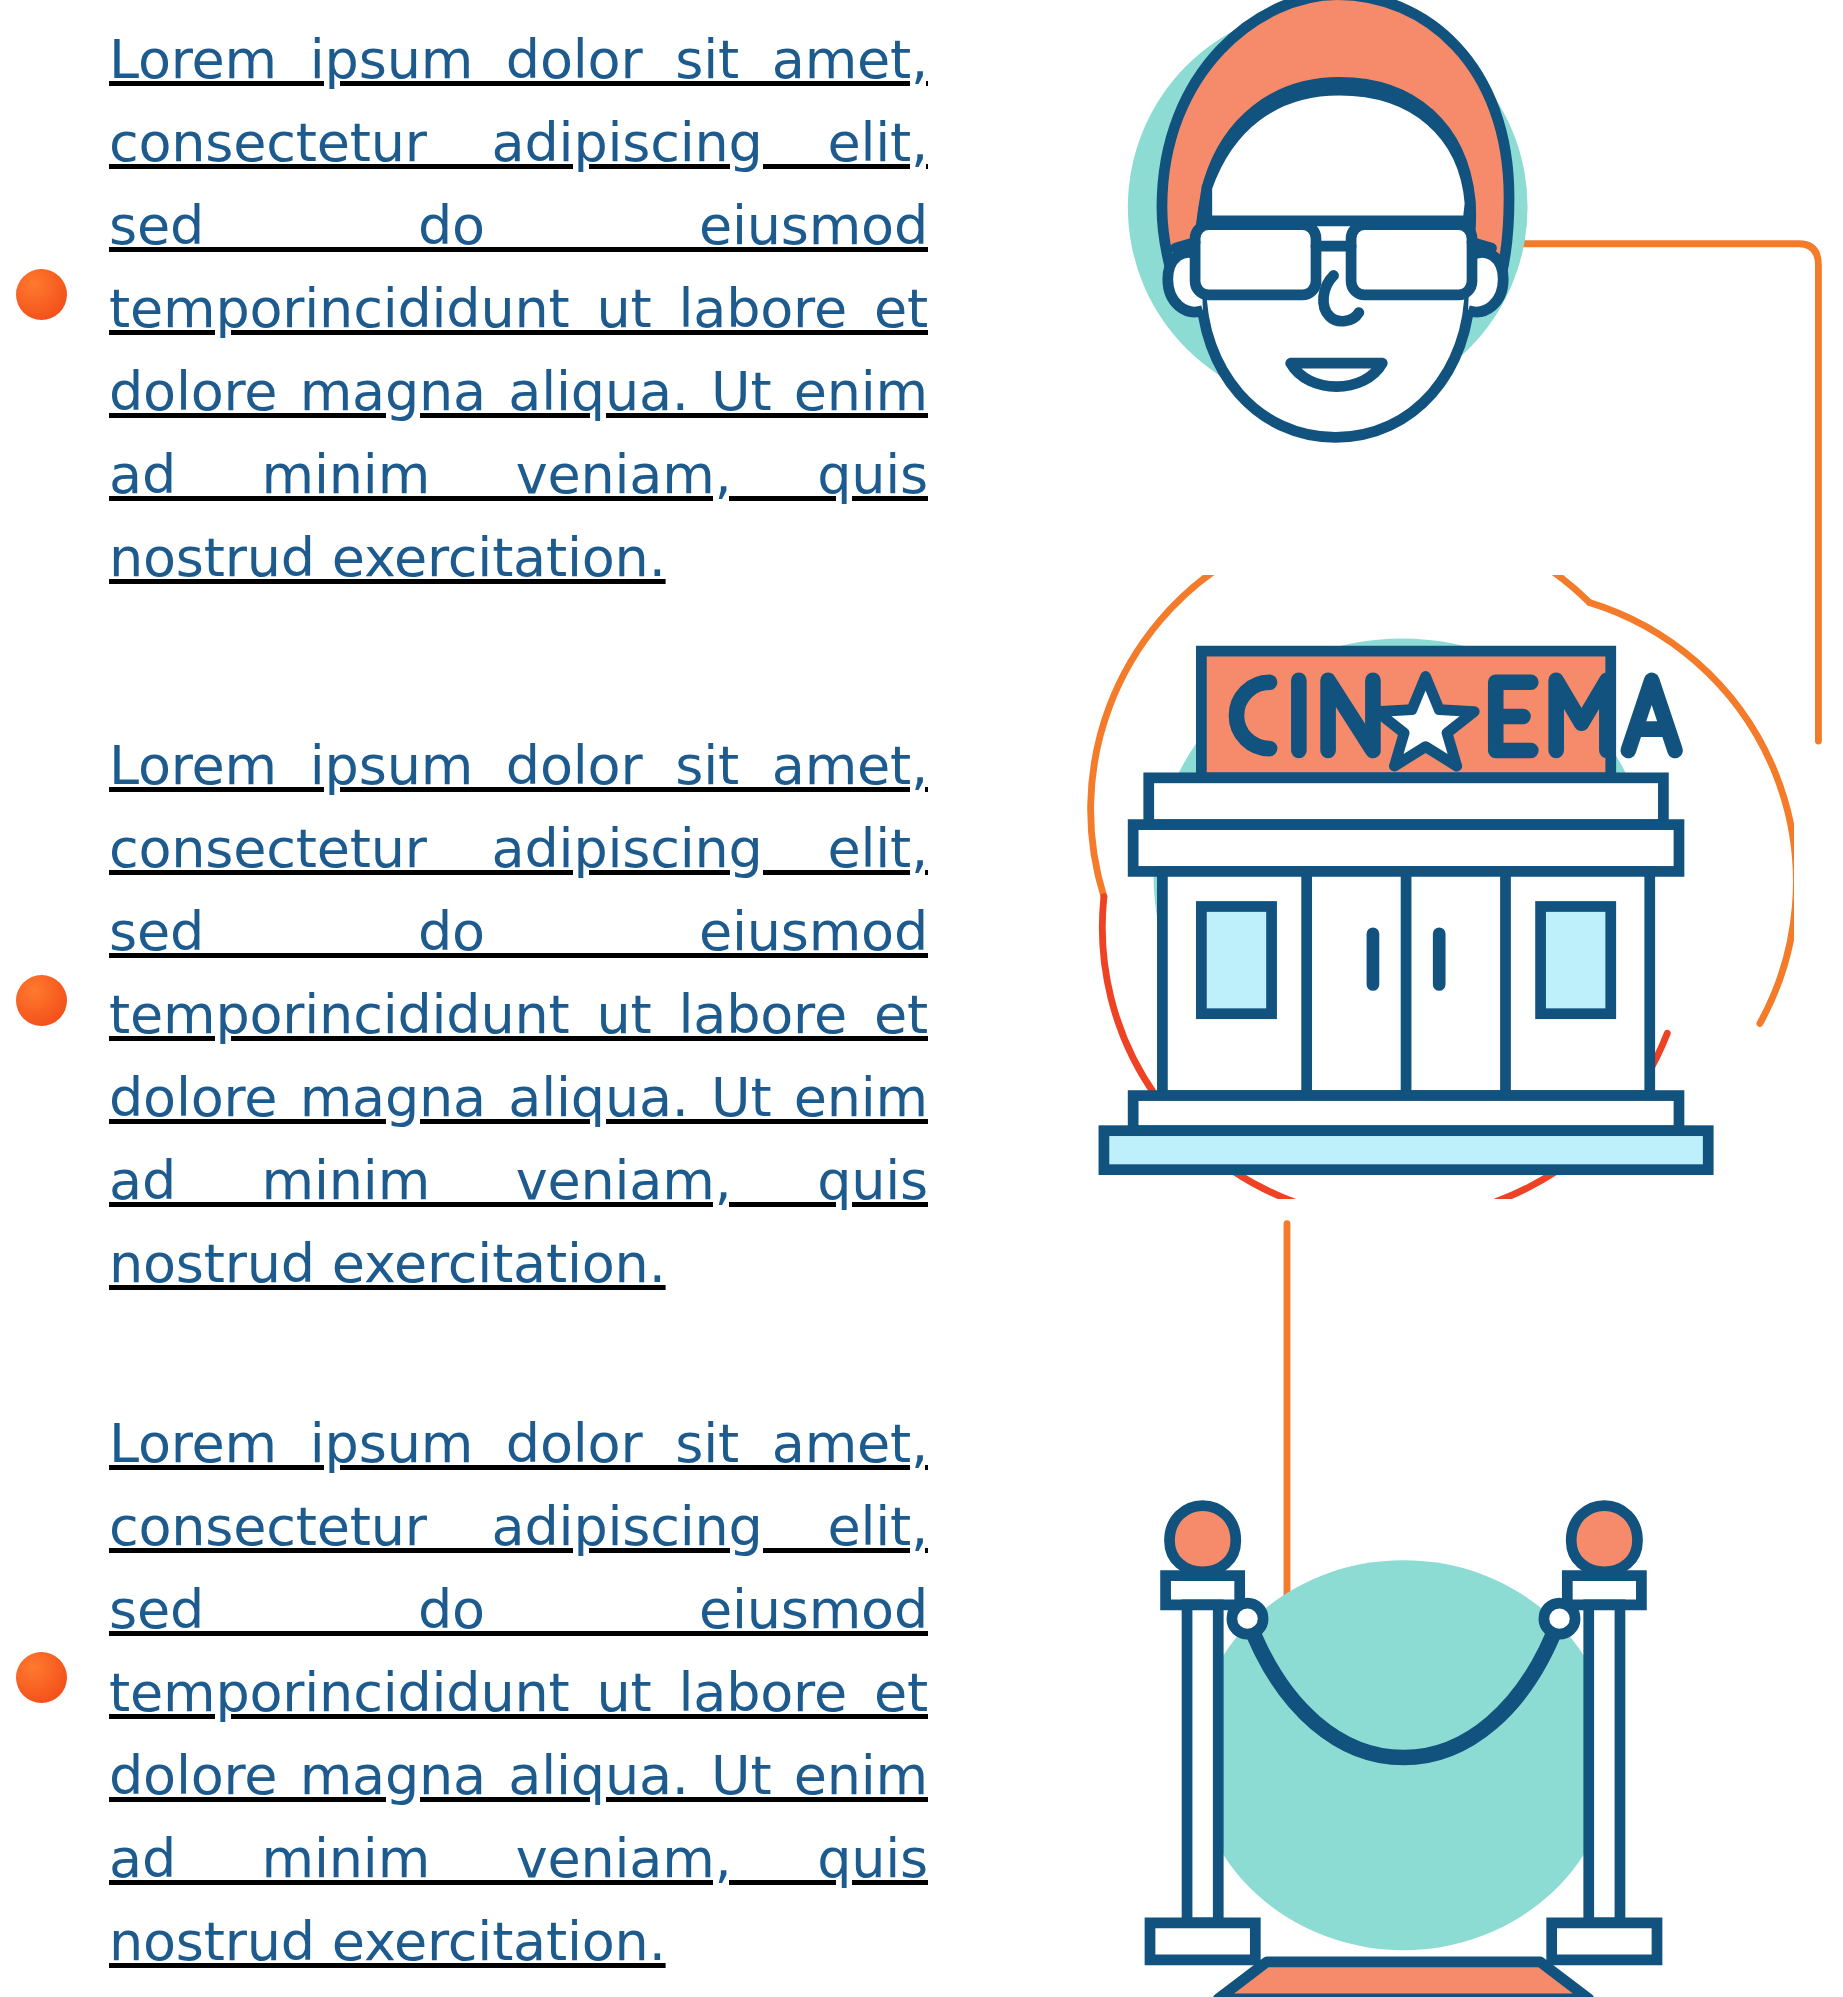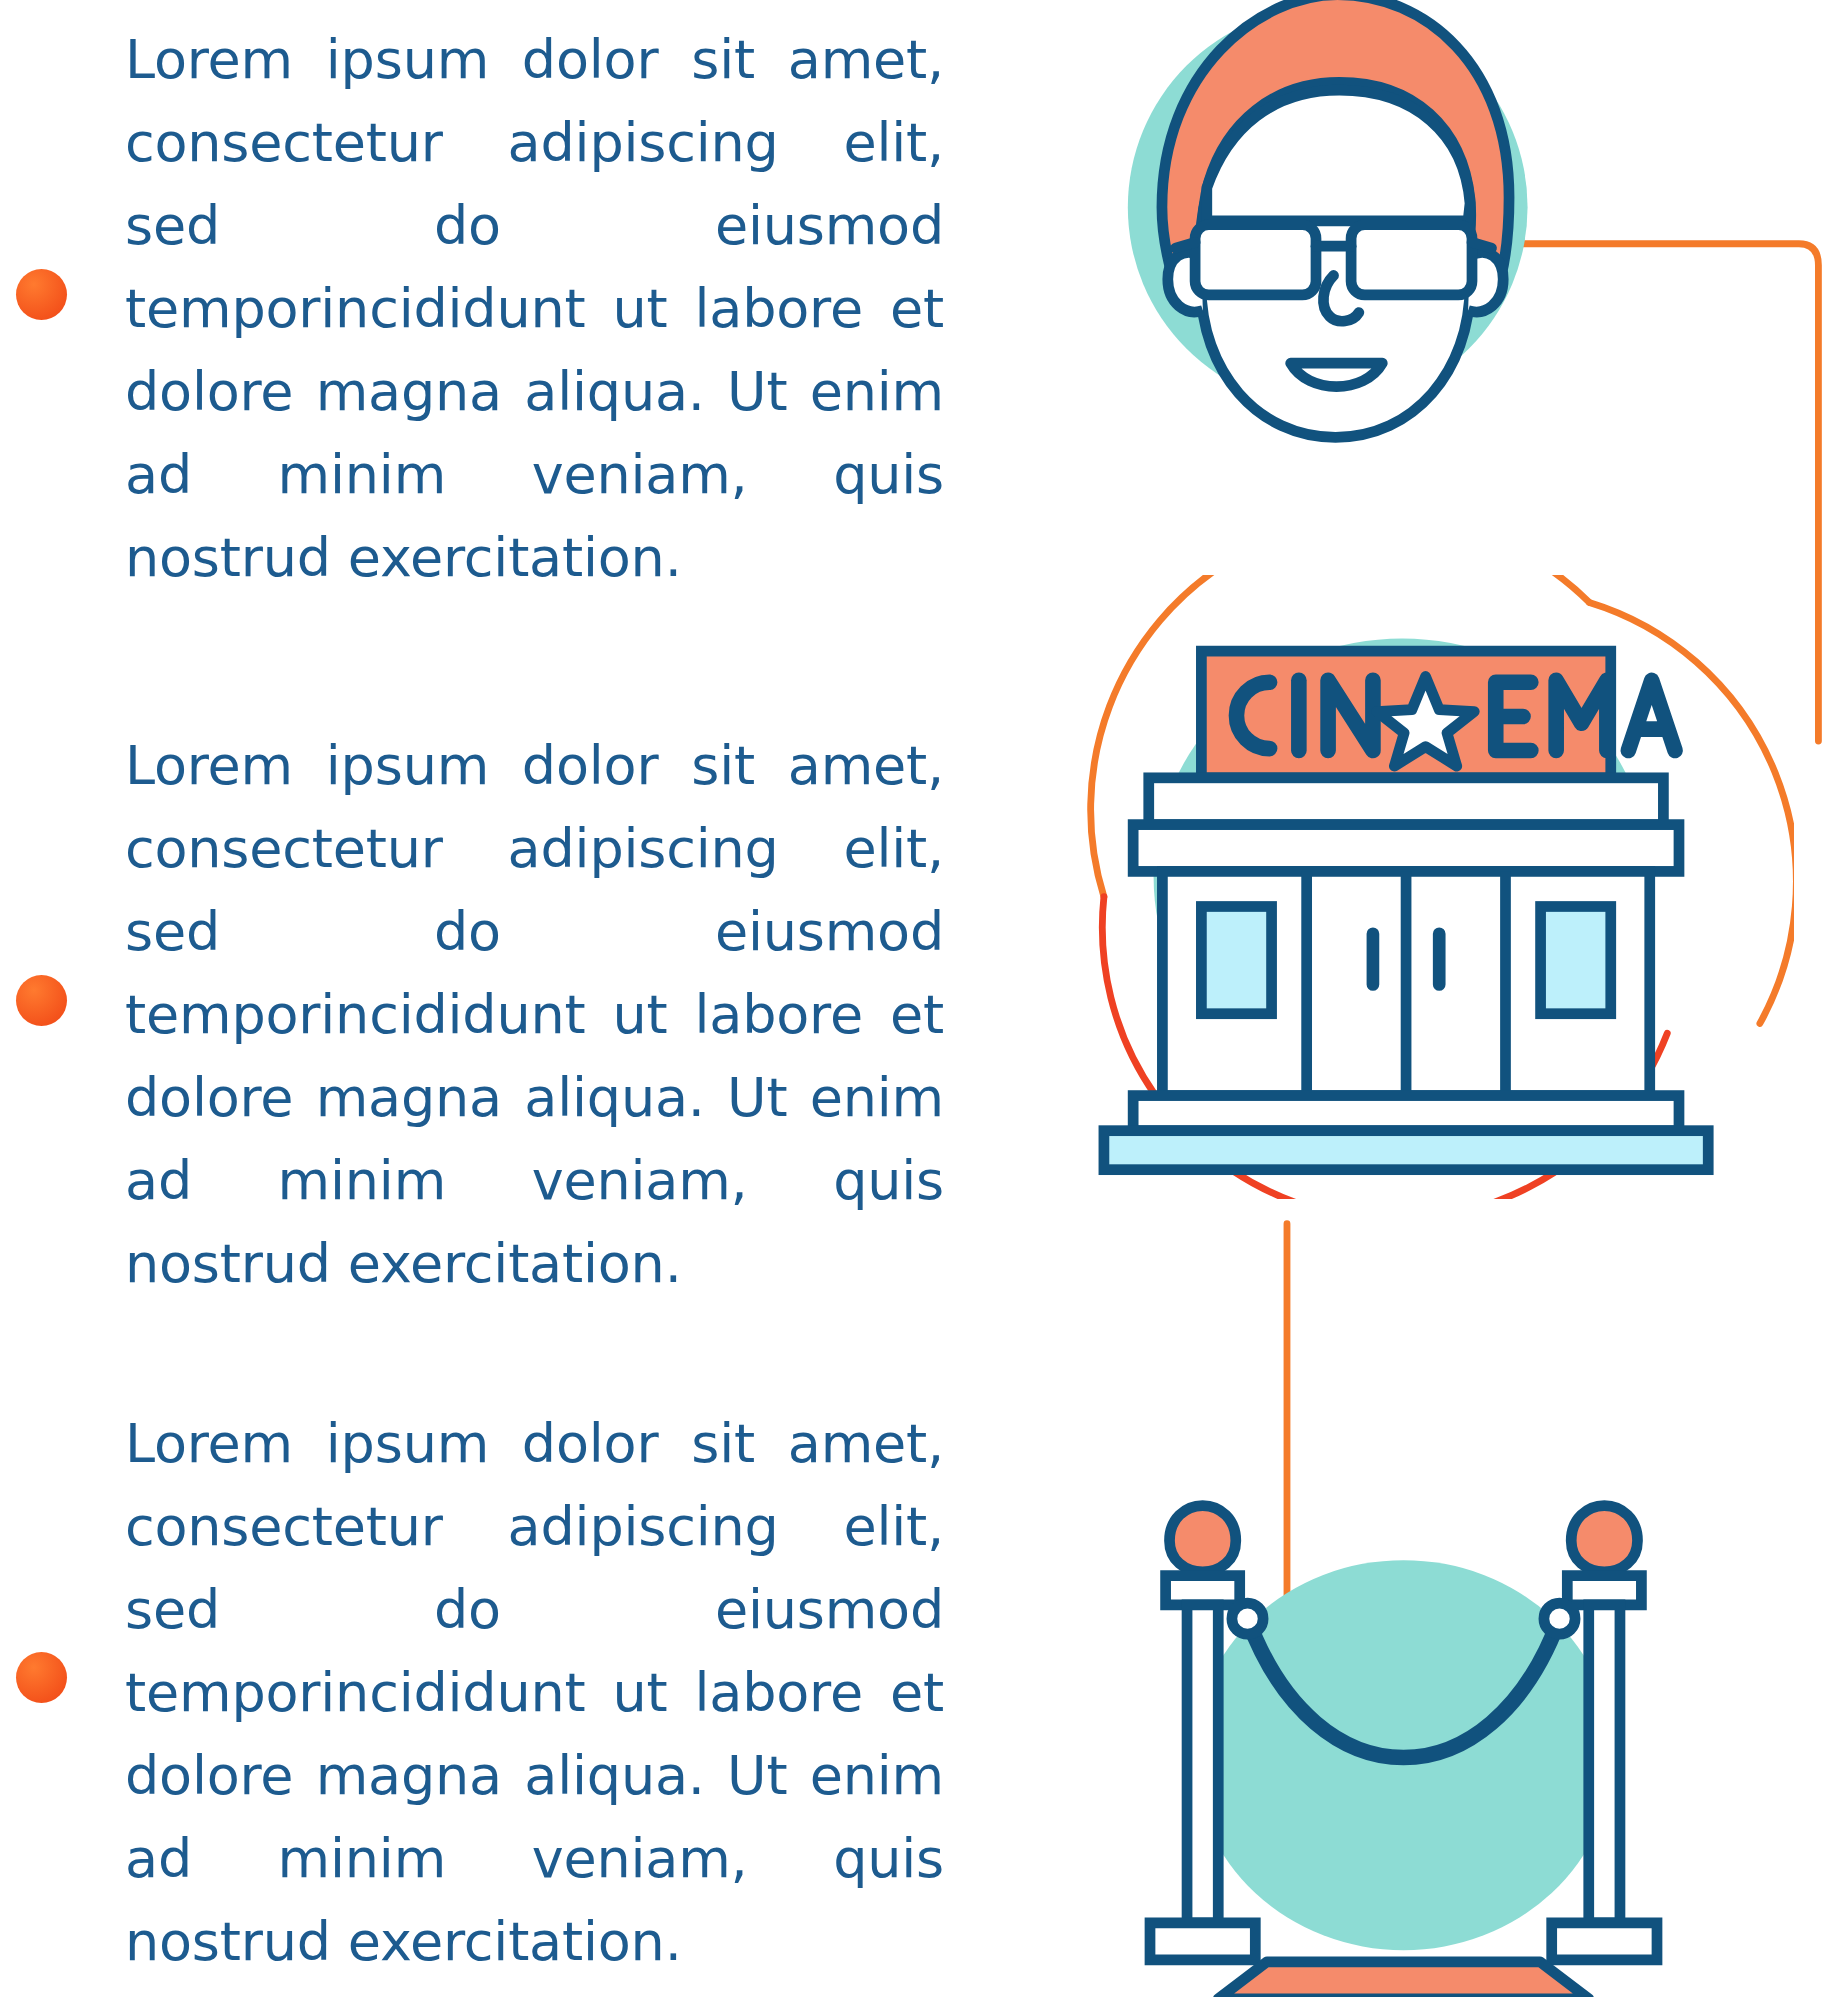--- a/index.html
+++ b/index.html
@@ -24,22 +24,23 @@
   .text-column {
     position: absolute;
     left: 0;
     top: 0;
     width: 965px;
     height: 1997px;
   }
 
   .para-block {
     position: absolute;
-    left: 125px;
+    left: 109px;
     width: 819px;
+    text-decoration: underline;
   }
   .para-block.b1 { top: 17.6px; }
   .para-block.b2 { top: 724px; }
   .para-block.b3 { top: 1402px; }
 
   .para-text {
     margin: 0;
     color: #1d5b8f;
     font-size: 54px;
     line-height: 83px;

